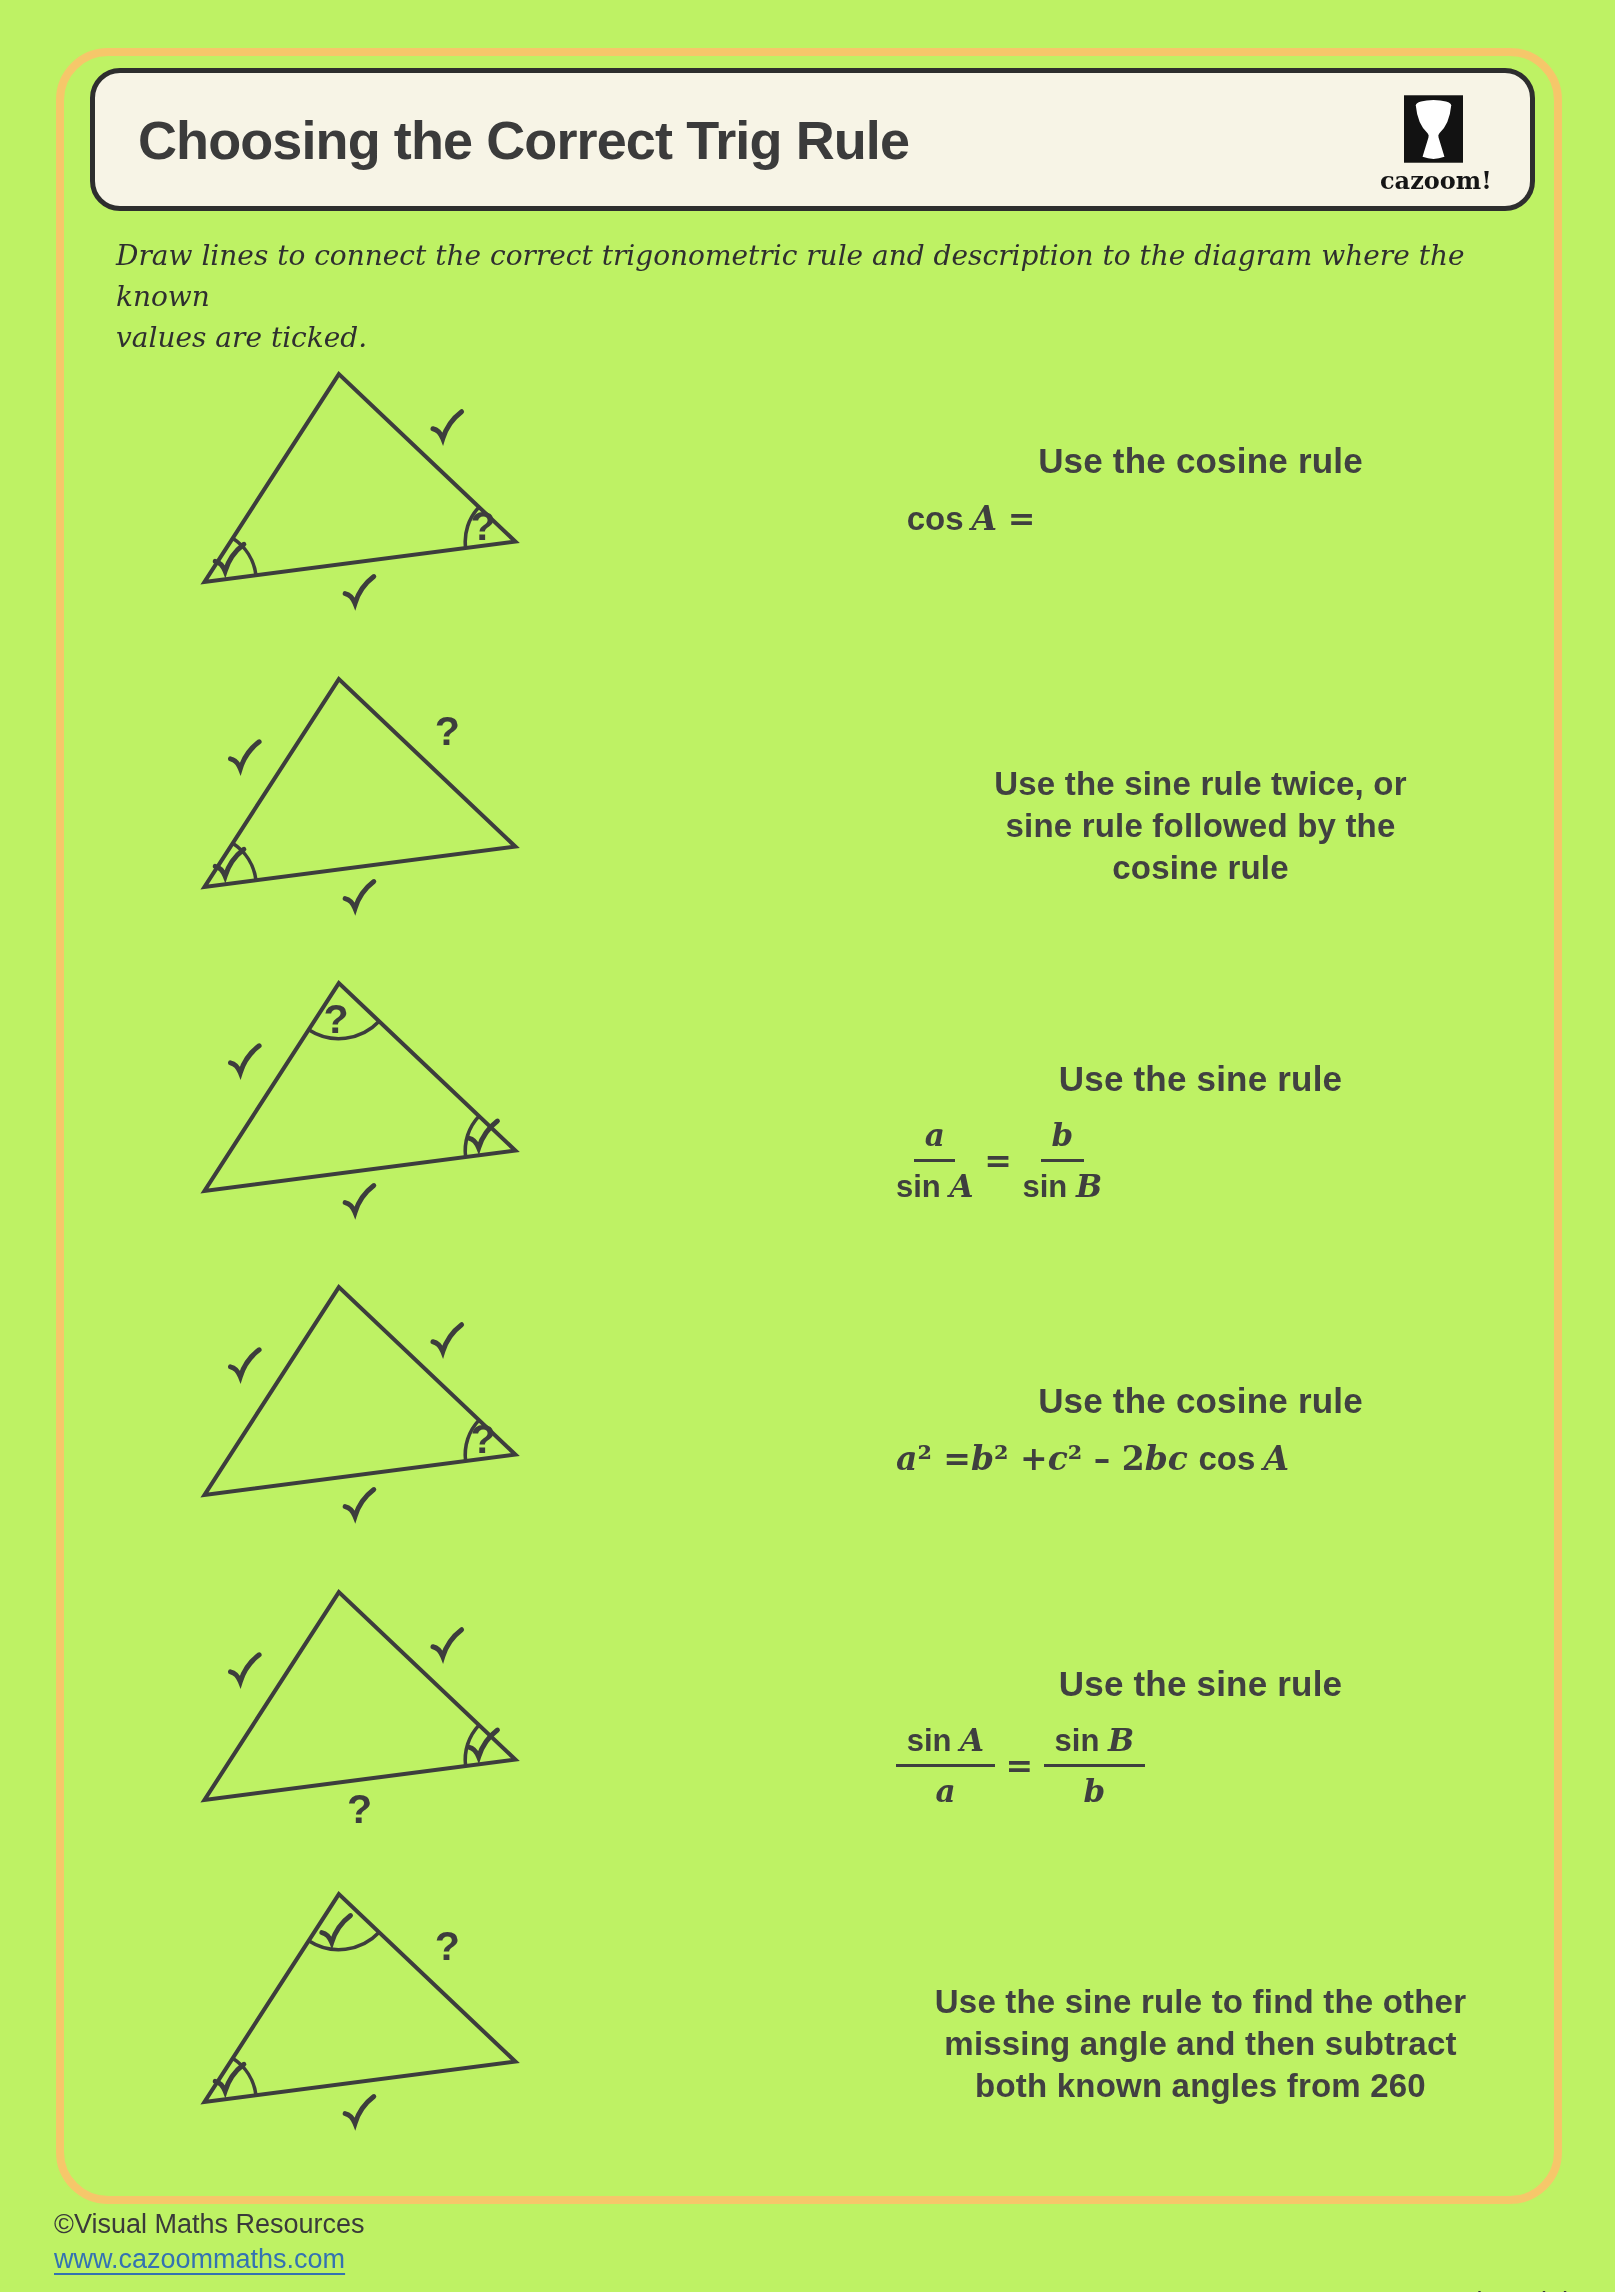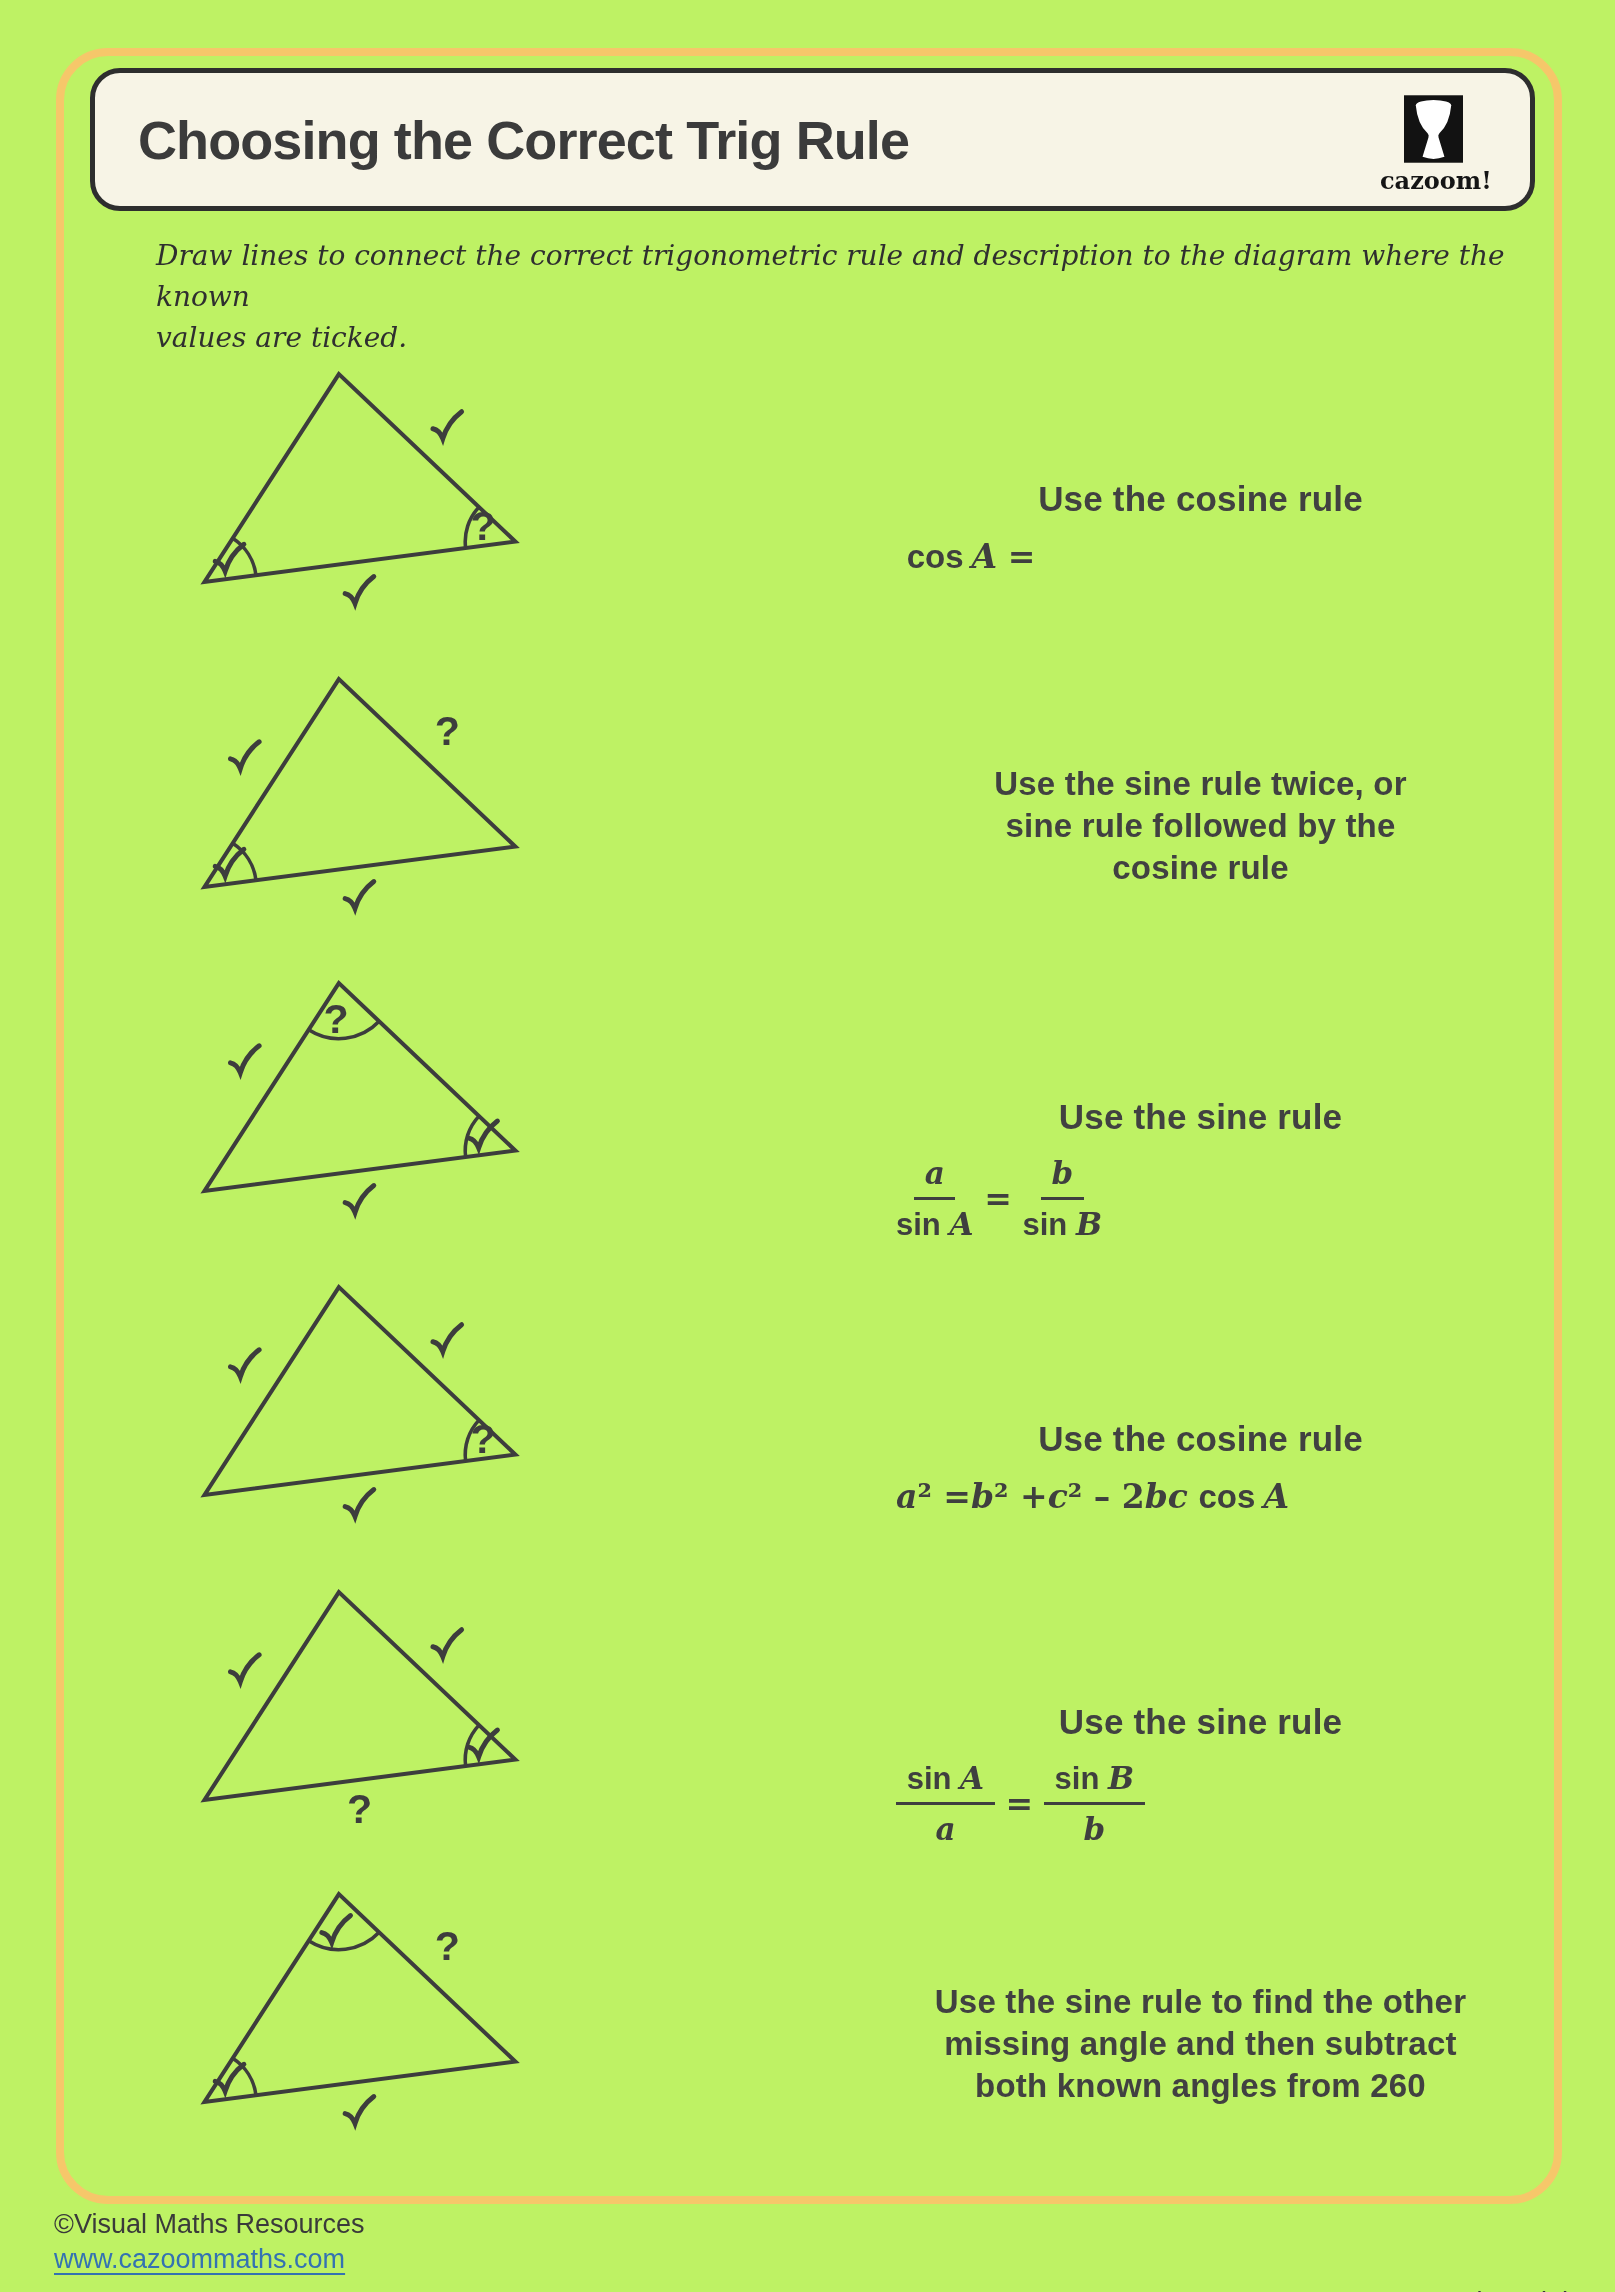--- a/index.html
+++ b/index.html
@@ -17,29 +17,29 @@
   .header-title{font-weight:bold;font-size:54px;letter-spacing:-0.9px;color:#3b3b3b;
                 margin-left:43px;white-space:nowrap;}
   .logo{position:absolute;right:43px;top:21.5px;width:107px;text-align:center;}
   .logo-mark{display:inline-block;}
   .logo-text{font-family:"DejaVu Serif",serif;font-weight:bold;font-size:24px;color:#151515;
              letter-spacing:0px;margin-top:0.9px;}
 
   
   .instruction{position:absolute;left:116px;top:235px;width:1415px;
                font-family:"DejaVu Serif",serif;font-style:italic;font-size:28px;
-               line-height:41px;color:#2f2f2f;white-space:pre-line;margin-left:40px;}
+               line-height:41px;color:#2f2f2f;white-space:pre-line;}
 
   
   .tri{position:absolute;left:200px;width:327px;height:269px;}
   .tri svg{overflow:visible;}
 
   
   .rule{position:absolute;left:896px;width:609px;text-align:center;color:#414141;}
-  .rule-title{font-weight:bold;font-size:35px;letter-spacing:0.2px;margin-bottom:18px;margin-top:38px;}
+  .rule-title{font-weight:bold;font-size:35px;letter-spacing:0.2px;margin-bottom:18px;}
   .rule-lines{font-weight:bold;font-size:33px;line-height:42px;white-space:pre-line;letter-spacing:0.2px;}
   .formula{display:flex;align-items:center;font-size:33px;color:#3f3f3f;}
   .formula .var{font-family:"DejaVu Serif",serif;font-style:italic;font-weight:bold;}
   .formula .up{font-family:"DejaVu Serif",serif;font-weight:bold;}
   .formula .op{font-family:"DejaVu Serif",serif;font-weight:bold;margin:0 10.7px;}
   .formula .fn{font-family:"Liberation Sans",sans-serif;font-weight:bold;margin:0 8px 0 10.7px;}
   .frac{display:inline-flex;flex-direction:column;align-items:center;font-size:31px;}
   .frac .num{display:block;border-bottom:3.6px solid #3f3f3f;padding:0 10.7px 5.4px;}
   .frac .den{display:block;padding-top:5.4px;}
   .frac .fn{margin:0;}

